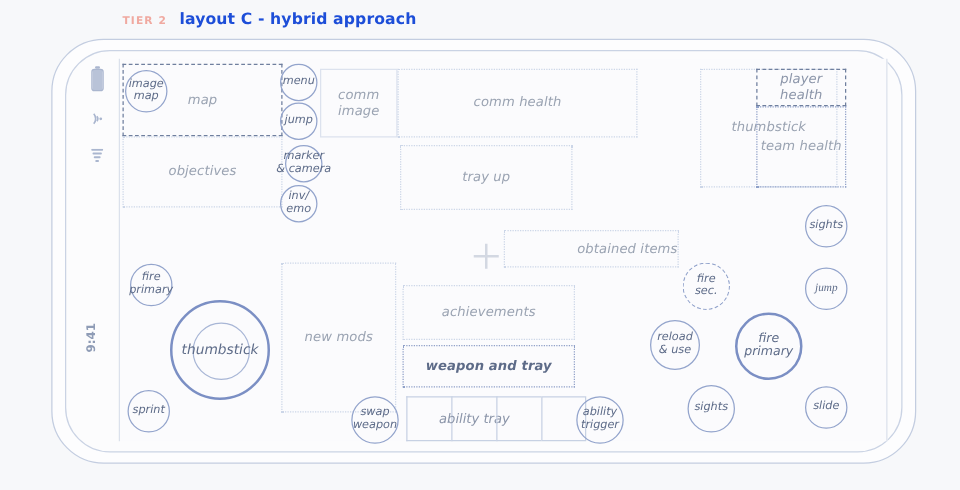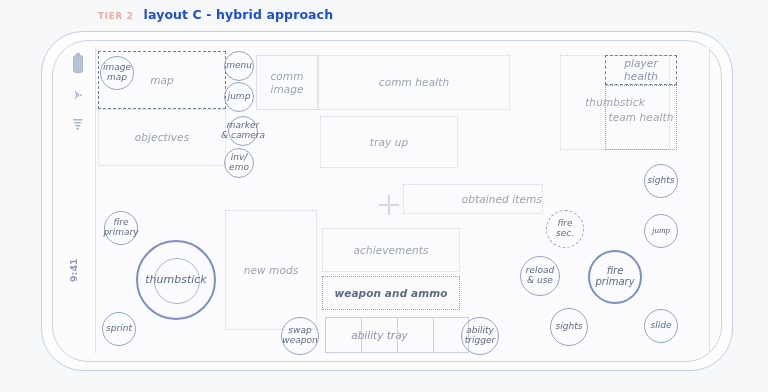--- a/index.html
+++ b/index.html
@@ -146,21 +146,21 @@
     <div class="box b-dot-lite" style="left: 403px; top: 184px; width: 140px; height: 30px; justify-content: flex-end;">
       <span class="lbl ">obtained items</span>
     </div>
     <div class="box b-dot-lite" style="left: 225px; top: 210px; width: 92px; height: 120px;">
       <span class="lbl ">new mods</span>
     </div>
     <div class="box b-dot-lite" style="left: 322px; top: 228px; width: 138px; height: 44px;">
       <span class="lbl ">achievements</span>
     </div>
     <div class="box b-dot-blue" style="left: 322px; top: 276px; width: 138px; height: 34px;">
-      <span class="lbl lbl-dark">weapon and ammo</span>
+      <span class="lbl lbl-dark">weapon and tray</span>
     </div>
     <div class="reticle" style="left: 379px; top: 195px;"></div>
     <div class="tray" style="left: 325px; top: 317px; width: 144px; height: 36px;">
       <div class="tray-cell" style="width: 36px; height: 36px;"></div>
       <div class="tray-cell" style="width: 36px; height: 36px;">
         <span class="lbl">ability tray</span>
       </div>
       <div class="tray-cell" style="width: 36px; height: 36px;"></div>
       <div class="tray-cell" style="width: 36px; height: 36px;"></div>
     </div>

